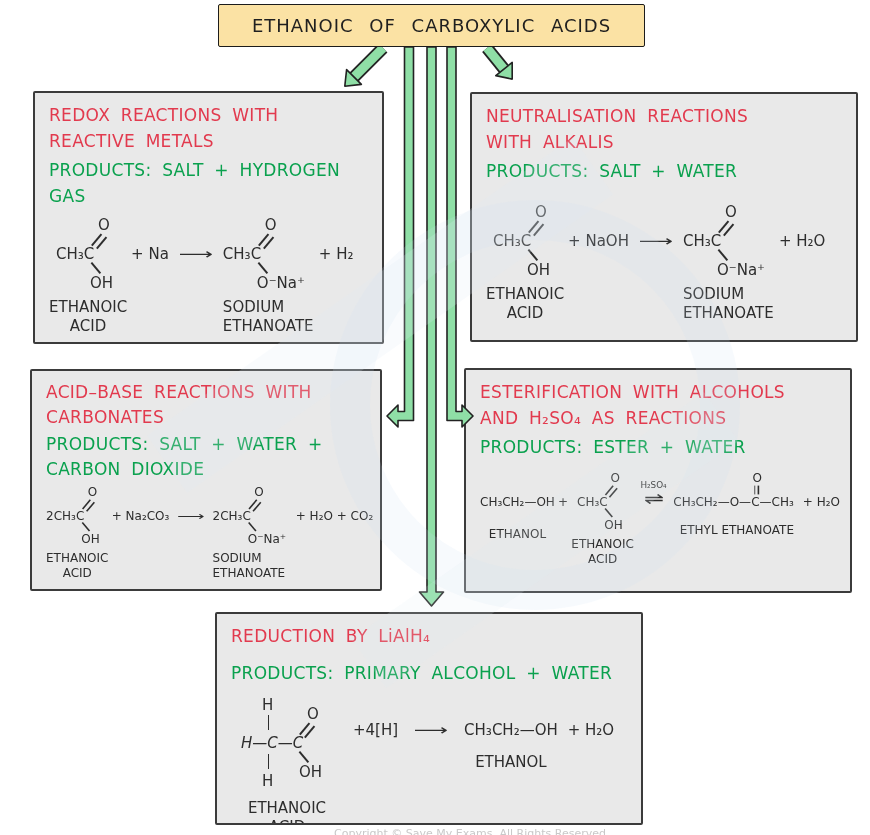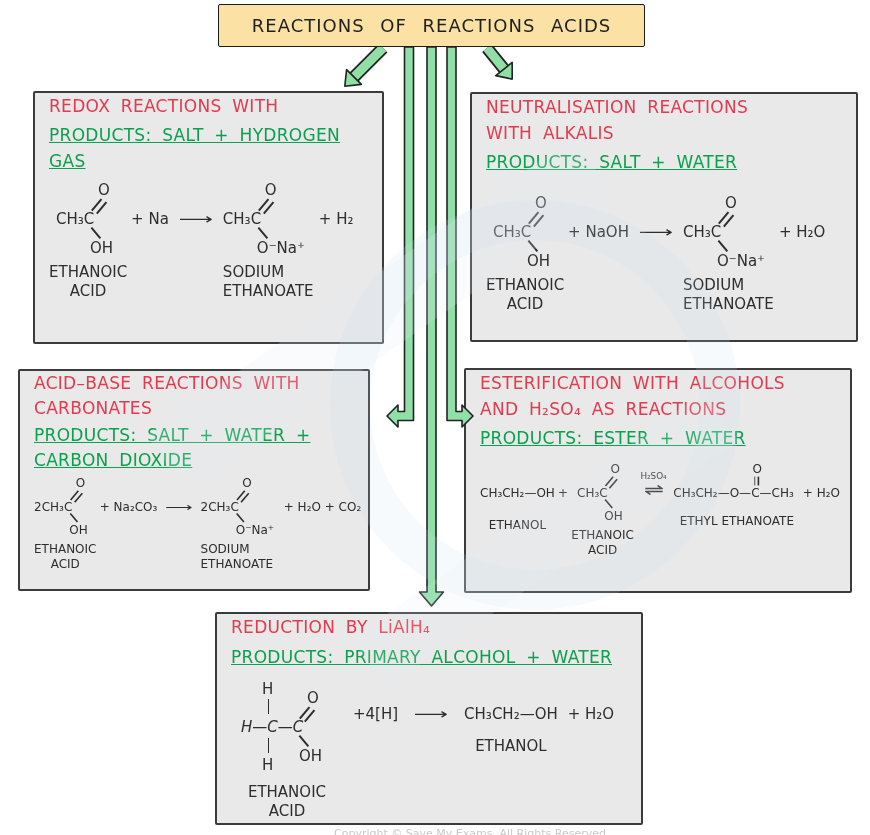--- a/index.html
+++ b/index.html
@@ -10,25 +10,25 @@
   
   .title-box {
     position:absolute; left:218px; top:4px; width:425px; height:41px;
     background:#fbe2a4; border:1.6px solid #1c1c1c; border-radius:2px;
     display:flex; align-items:center; justify-content:center; z-index:4;
     font-size:18px; letter-spacing:1px; word-spacing:9px; color:#1f1f1f;
   }
   
   .box {
     position:absolute; background:#e9e9e9; border:2px solid #3b3b3b;
-    border-radius:2px; box-sizing:border-box; padding:0 14px 6px 14px;
+    border-radius:2px; box-sizing:border-box; padding:9px 14px 6px 14px;
     overflow:hidden; z-index:2;
   }
   .bh { color:#e23a4e; font-size:17px; line-height:26px; letter-spacing:.3px; word-spacing:5px; }
-  .bp { color:#0aa14e; font-size:17px; line-height:26px; letter-spacing:.3px; word-spacing:5px; margin-top:3px;text-decoration:underline; }
+  .bp { color:#0aa14e; font-size:17px; line-height:26px; letter-spacing:.3px; word-spacing:5px; margin-top:3px; }
   
   .eq { display:flex; align-items:flex-start; column-gap:4px; white-space:nowrap; font-size:15px; }
   .eq-col { display:flex; flex-direction:column; align-items:center; }
   .eq-col.la { align-items:flex-start; }
   .eq-mid { margin-top:28px; display:inline-block; }
   .eq-mid5 { margin-top:25px; display:inline-block; }
   .ar { width:46px; text-align:center; }
   .arx { display:inline-block; transform:scaleX(1.6); font-style:normal; }
   .lbl { margin-top:3px; line-height:19px; text-align:center; }
   .eq-col.la .lbl { text-align:left; }
@@ -97,26 +97,27 @@
     </g>
 
     <path d="M404.5,47 L404.5,411.5 L398,411.5 L398,405 L387,416 L398,427 L398,420.5 L413.5,420.5 L413.5,47 Z" fill="#8fdfa6" stroke="#222222" stroke-width="1.6" stroke-linejoin="round"></path>
 
     <path d="M427,47 L427,592 L419.5,592 L431.5,606 L443.5,592 L436,592 L436,47 Z" fill="#8fdfa6" stroke="#222222" stroke-width="1.6" stroke-linejoin="round"></path>
 
     <path d="M447,47 L447,420.5 L462,420.5 L462,427 L473,416 L462,405 L462,411.5 L456,411.5 L456,47 Z" fill="#8fdfa6" stroke="#222222" stroke-width="1.6" stroke-linejoin="round"></path>
   </svg>
 
   <div class="title-box">
-    <span>REACTIONS OF REACTIONS ACIDS</span>
+    <span>ETHANOIC OF CARBOXYLIC ACIDS</span>
   </div>
 
   <section class="box" style="left:33px;top:91px;width:351px;height:253px">
     <div class="bh">
       <div>REDOX REACTIONS WITH</div>
+      <div>REACTIVE METALS</div>
     </div>
     <div class="bp">
       <div>PRODUCTS: SALT + HYDROGEN</div>
       <div>GAS</div>
     </div>
     <div class="eq" style="margin-top:8px">
       <div class="eq-col">
         <span class="acid">
           <span class="m">CH₃C</span>
           <span class="t">O</span>
@@ -186,21 +187,21 @@
         </span>
         <span class="lbl">
           <span class="ln">SODIUM</span>
           <span class="ln">ETHANOATE</span>
         </span>
       </div>
       <span class="eq-mid">+ H₂O</span>
     </div>
   </section>
 
-  <section class="box" style="left:18px;top:369px;width:352px;height:222px">
+  <section class="box" style="left:30px;top:369px;width:352px;height:222px">
     <div class="bh" style="line-height:25px">
       <div>ACID–BASE REACTIONS WITH</div>
       <div>CARBONATES</div>
     </div>
     <div class="bp" style="line-height:25px;margin-top:2px">
       <div>PRODUCTS: SALT + WATER +</div>
       <div>CARBON DIOXIDE</div>
     </div>
     <div class="scalewrap80">
       <div class="eq">
@@ -287,21 +288,21 @@
         </div>
         <span class="eq-mid">+ H₂O</span>
       </div>
     </div>
   </section>
 
   <section class="box" style="left:215px;top:612px;width:428px;height:213px">
     <div class="bh">
       <div>REDUCTION BY LiAlH₄</div>
     </div>
-    <div class="bp" style="margin-top:4px">
+    <div class="bp" style="margin-top:11px">
       <div>PRODUCTS: PRIMARY ALCOHOL + WATER</div>
     </div>
     <div class="eq" style="margin-top:10px;column-gap:10px">
       <div class="eq-col">
         <span class="struct">
           <span class="sht">H</span>
           <i class="bd vb1"></i>
           <span class="srow">H—C—C</span>
           <i class="bd vb2"></i>
           <span class="shb">H</span>

